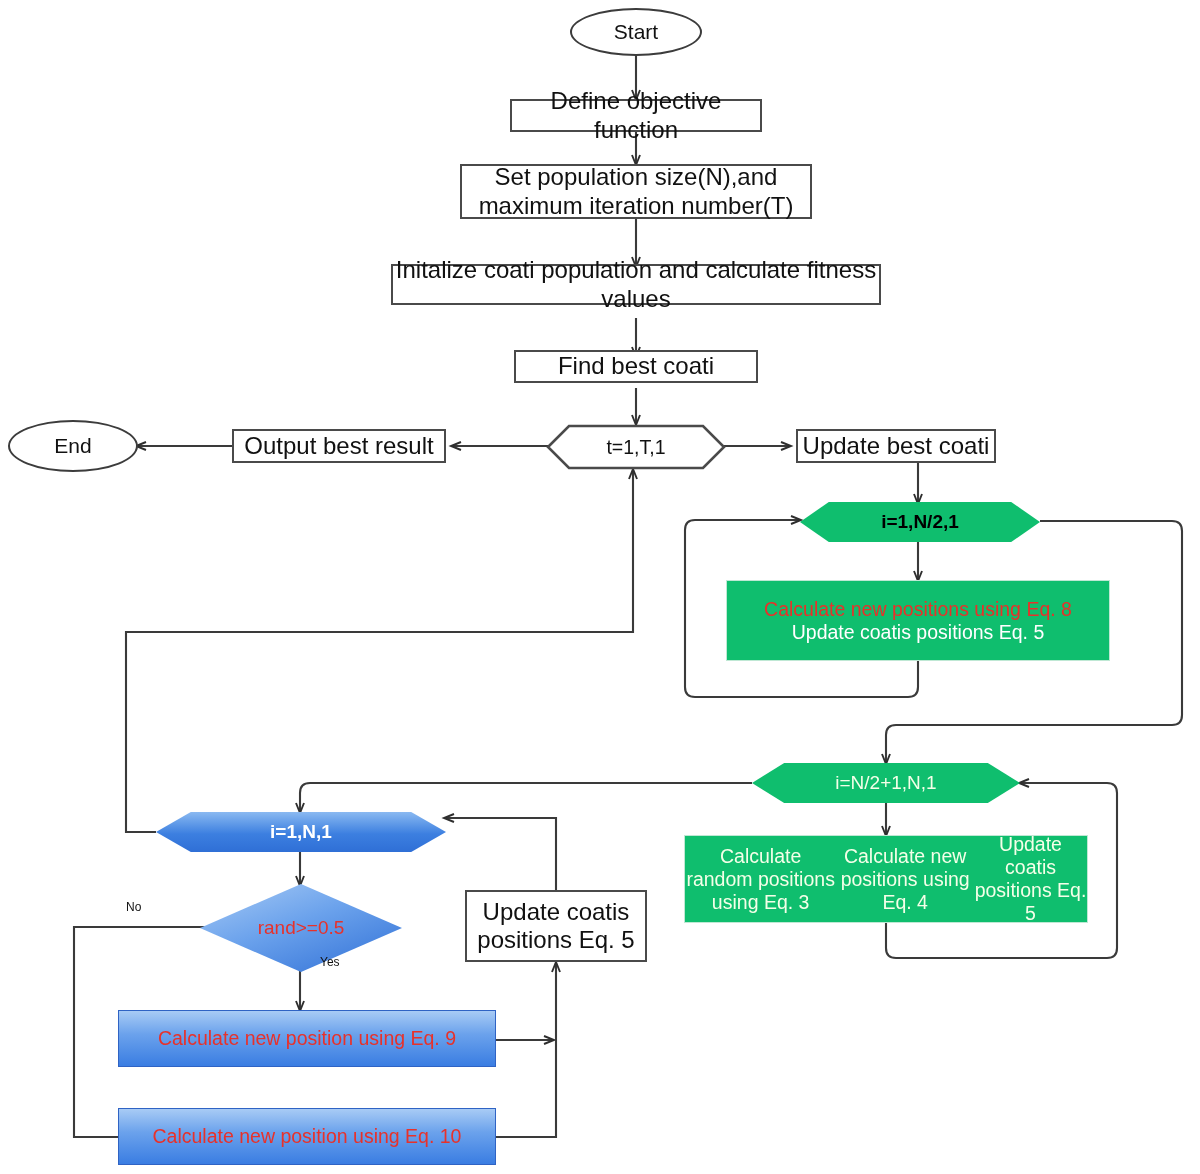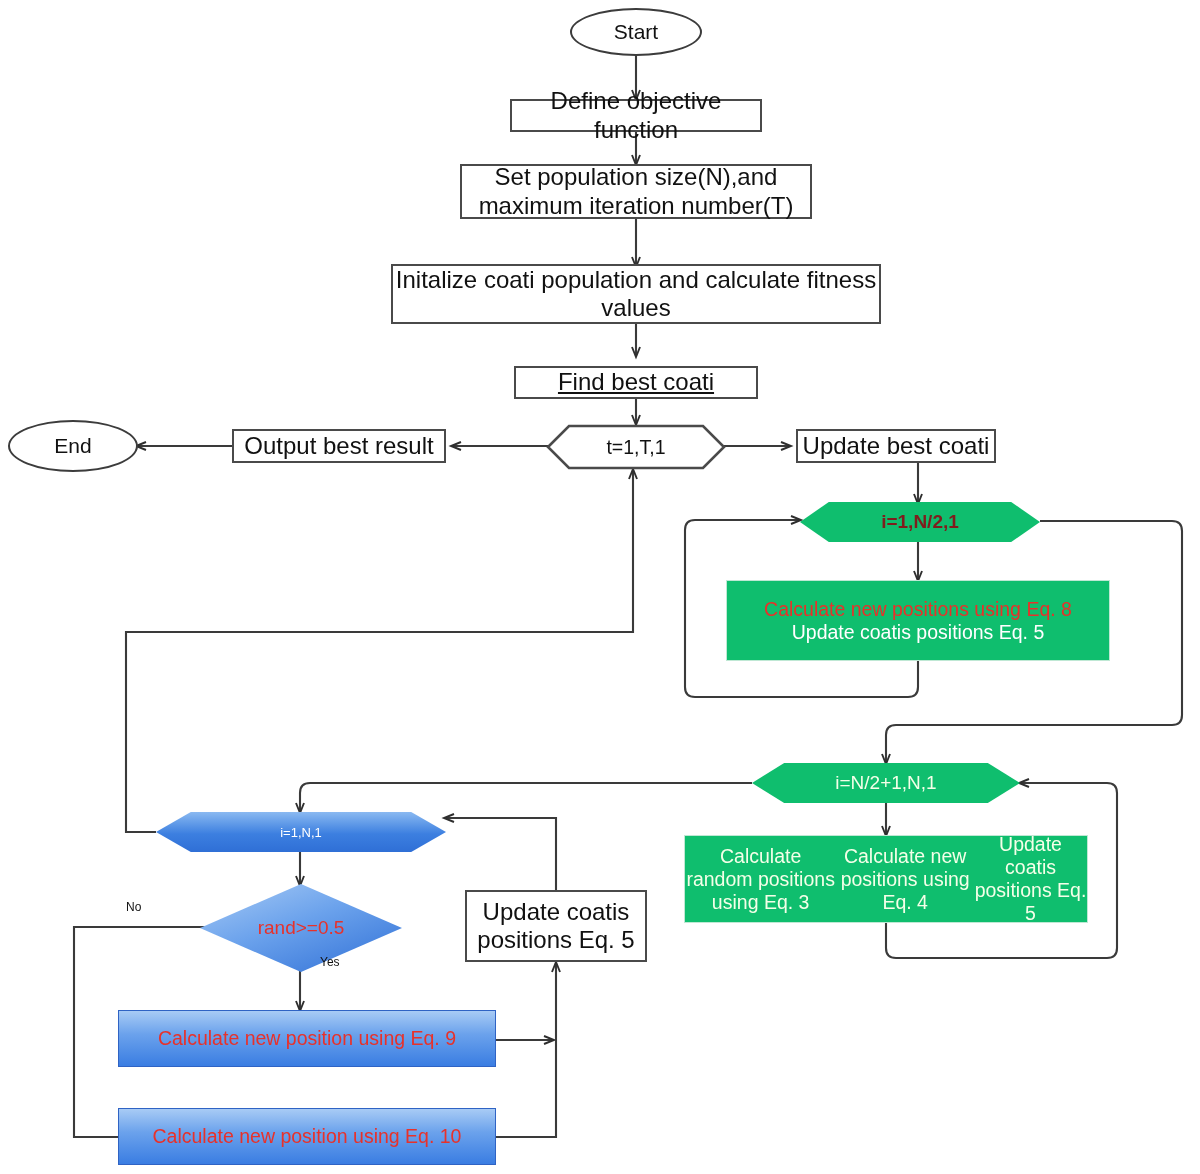--- a/index.html
+++ b/index.html
@@ -28,21 +28,21 @@
   .green{background:#0FBE6E;}
   .blue-hex{background:linear-gradient(180deg,#8ab9f1 0%,#3c7fe0 55%,#2f6fd6 100%);}
 
   .greenbox{background:#0FBE6E;border:1px solid #bfe8d4;font-size:19.5px;}
   .bluebox{background:linear-gradient(180deg,#a8cbf5 0%,#6ba2ec 42%,#3a7de2 100%);
            border:1px solid #2f63c4;font-size:19.5px;}
 
   .c-red{color:#e8312a;}
   .c-white{color:#ffffff;}
   .c-cream{color:#f4ffe8;}
-  .c-cyan{color:#7f1d1d;}
+  .c-cyan{color:#000000;}
   .c-dark{color:#111;}
 
   .edgelabel{position:absolute;font-size:12px;color:#111;}
 
   .diamondwrap{position:absolute;}
   .diamond{position:absolute;inset:0;
            background:linear-gradient(160deg,#a8cbf5 0%,#6ba2ec 45%,#2f6fd6 100%);
            clip-path:polygon(50% 0%,100% 50%,50% 100%,0% 50%);
            display:flex;align-items:center;justify-content:center;}
   .diamond span{position:relative;z-index:2;font-size:19px;}
@@ -115,26 +115,26 @@
 
   <div class="node proc" style="left:510px;top:99px;width:252px;height:33px;">
     <span class="txt c-dark">Define objective function</span>
   </div>
 
   <div class="node proc" style="left:460px;top:164px;width:352px;height:55px;">
     <span class="txt c-dark">Set population size(N),and
 maximum iteration number(T)</span>
   </div>
 
-  <div class="node proc" style="left:391px;top:264px;width:490px;height:60px;">
+  <div class="node proc" style="left:391px;top:264px;width:490px;height:41px;">
     <span class="txt c-dark">Initalize coati population and calculate fitness
 values</span>
   </div>
 
-  <div class="node proc" style="left:514px;top:366px;width:244px;height:33px;text-decoration:underline;">
+  <div class="node proc" style="left:514px;top:350px;width:244px;height:33px;">
     <span class="txt c-dark">Find best coati</span>
   </div>
 
   <div class="hexwrap" style="left:546px;top:424px;width:180px;height:46px;">
     <svg class="hexline" viewBox="0 0 180 46" preserveAspectRatio="none">
       <polygon points="2,23 23,2 157,2 178,23 157,44 23,44" fill="#ffffff" stroke="#4a4a4a" stroke-width="2.6"></polygon>
     </svg>
     <div class="hex">
       <span class="c-dark" style="font-size:19.5px;">t=1,T,1</span>
     </div>
@@ -170,21 +170,21 @@
   </div>
 
   <div class="node greenbox" style="left:684px;top:835px;width:404px;height:88px;flex-direction:row;">
     <span class="txt c-cream">Calculate random positions using Eq. 3</span>
     <span class="txt c-cream">Calculate new positions using Eq. 4</span>
     <span class="txt c-cream">Update coatis positions Eq. 5</span>
   </div>
 
   <div class="hexwrap" style="left:156px;top:812px;width:290px;height:40px;">
     <div class="hex blue-hex">
-      <span class="c-white" style="font-size:13px;font-weight:normal;">i=1,N,1</span>
+      <span class="c-white" style="font-size:19px;font-weight:bold;">i=1,N,1</span>
     </div>
   </div>
 
   <div class="diamondwrap" style="left:200px;top:884px;width:202px;height:88px;">
     <div class="diamond">
       <span class="c-red">rand&gt;=0.5</span>
     </div>
   </div>
 
   <div class="node proc" style="left:465px;top:890px;width:182px;height:72px;">

